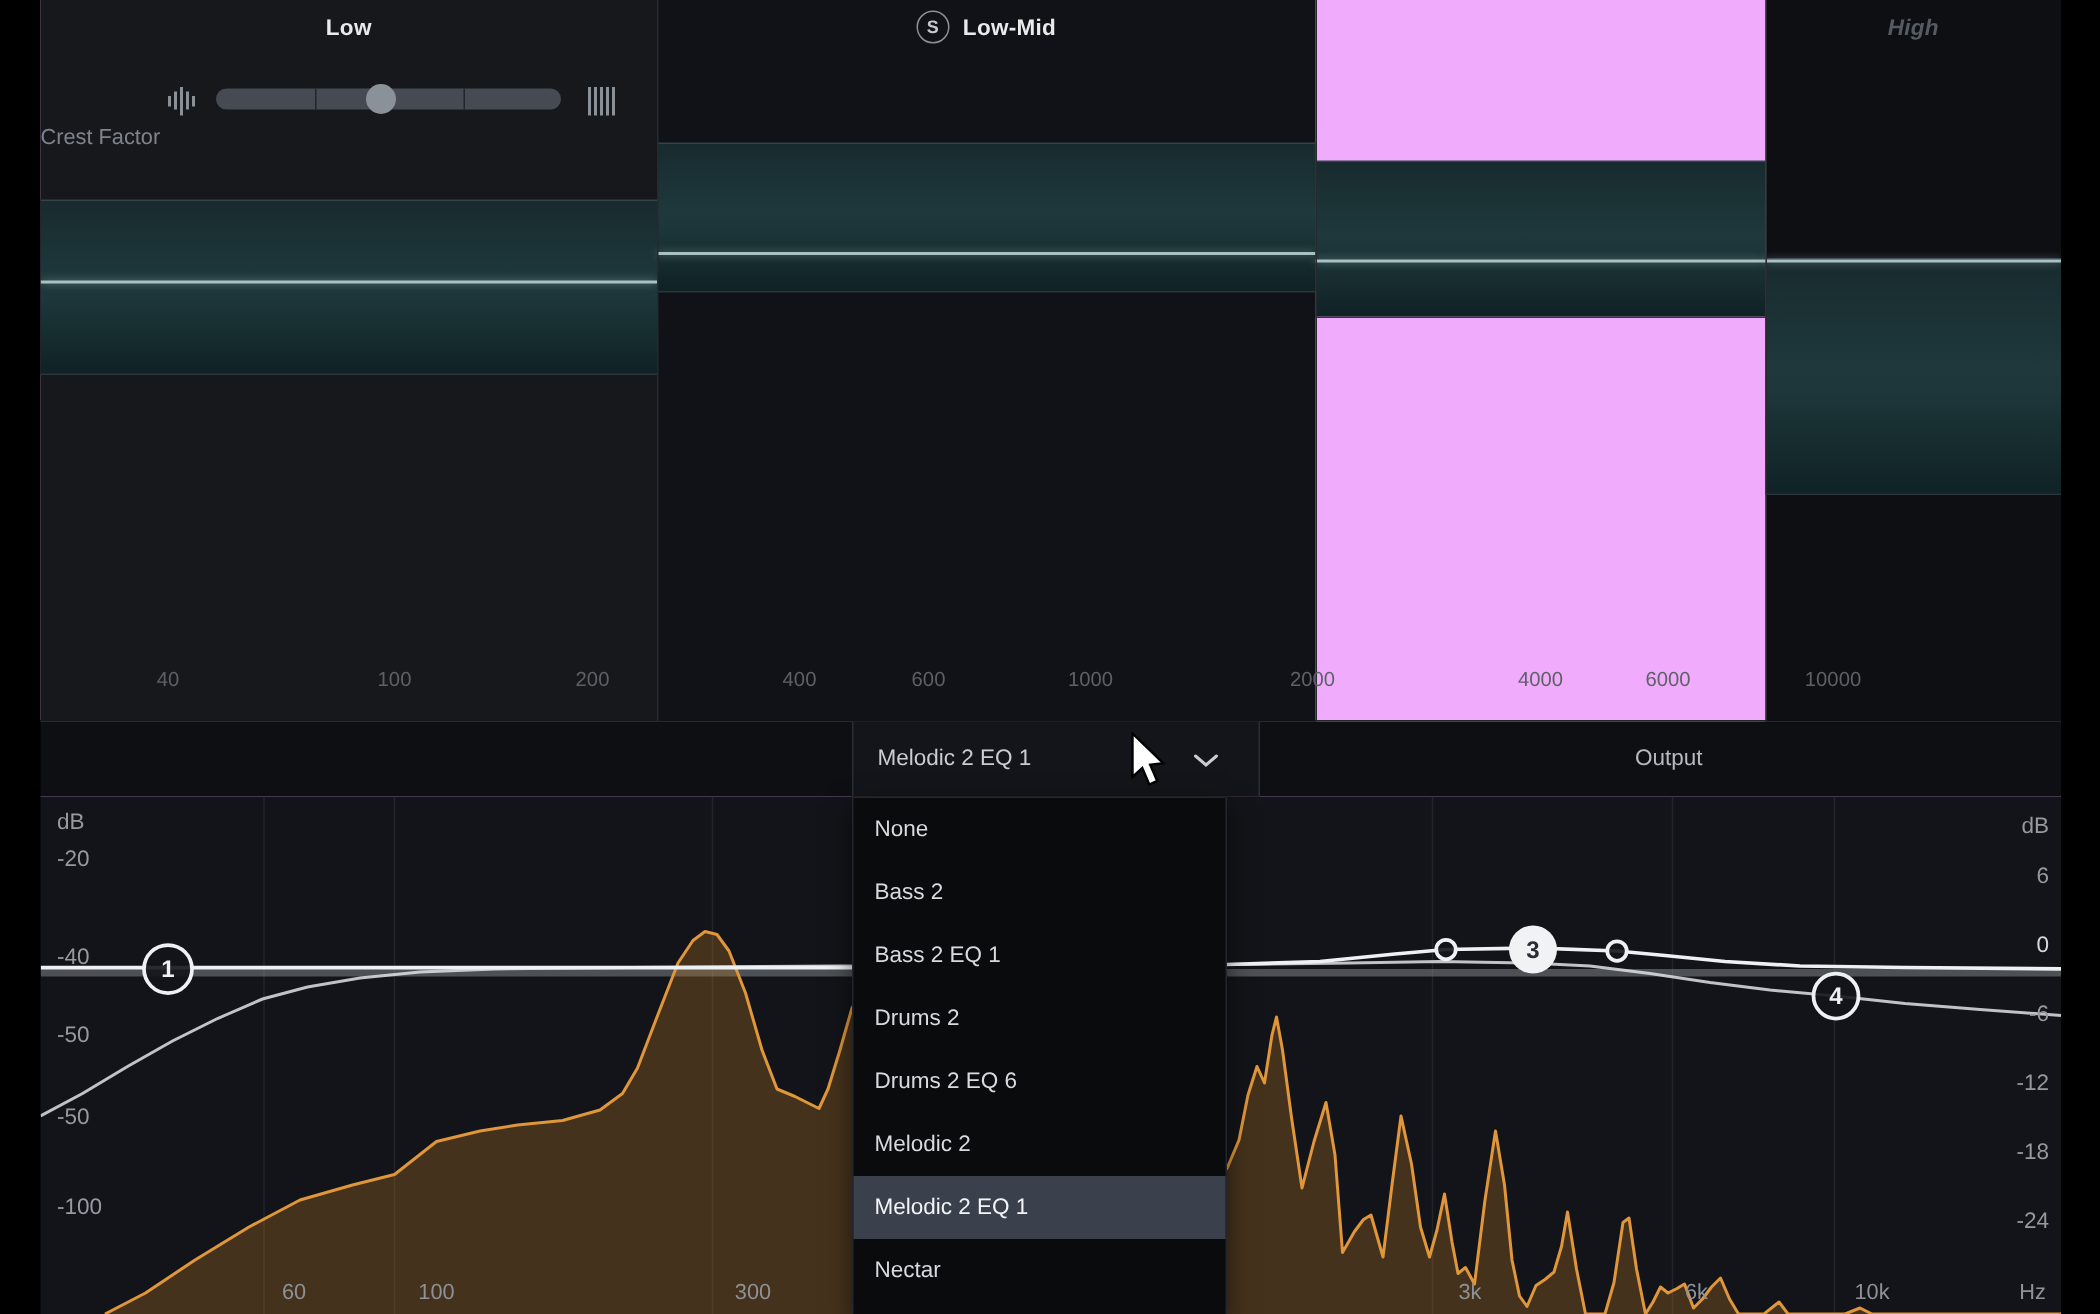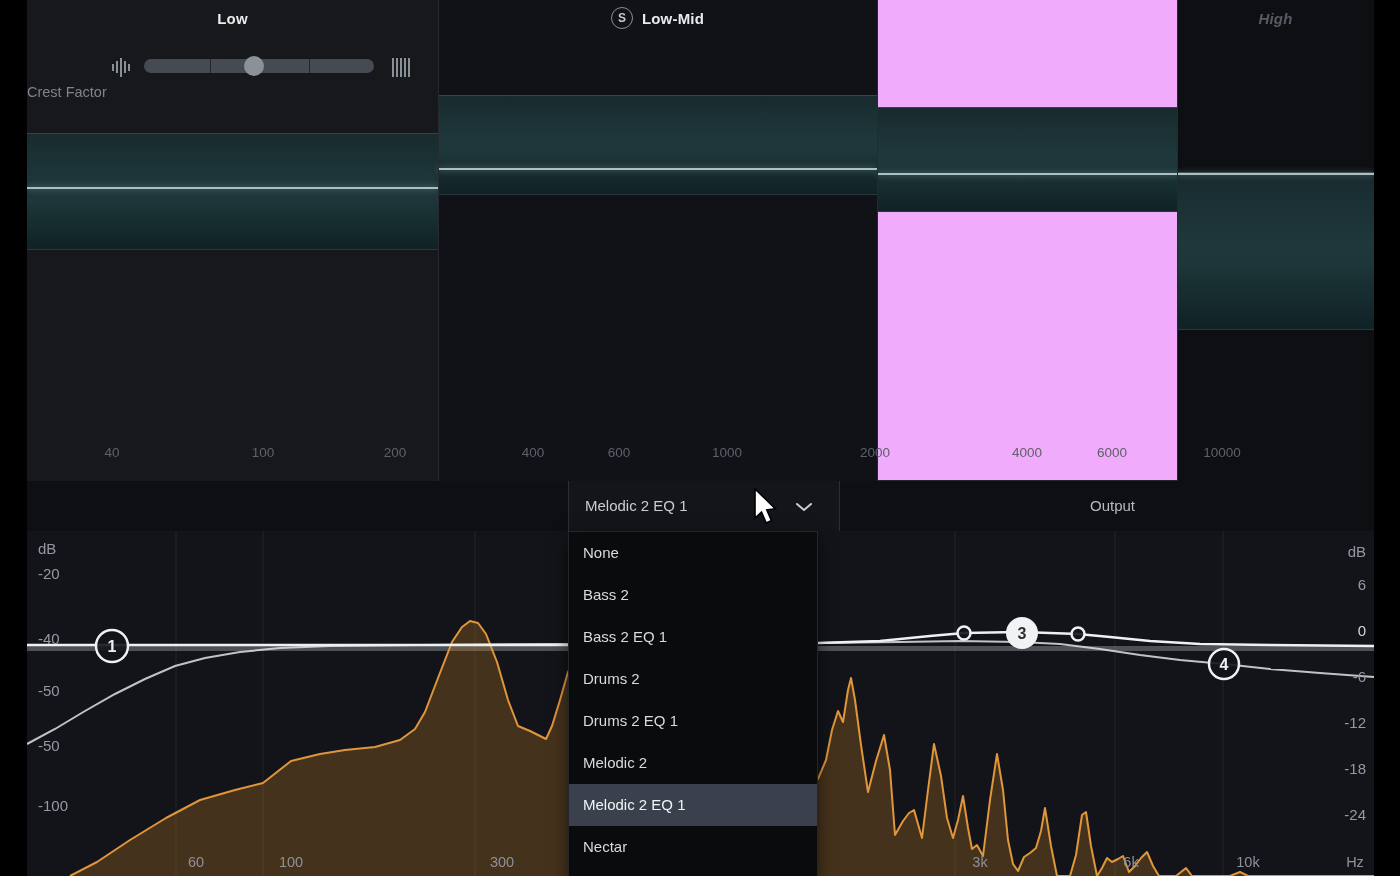--- a/index.html
+++ b/index.html
@@ -186,21 +186,21 @@
         <span class="ax-b" style="left: 1248px; top: 862px;">10k</span>
         <span class="ax-b" style="left: 1355px; top: 862px;">Hz</span>
       </div>
   </div>
 
   <div class="menu" id="preset-menu">
       <div class="menu-item">None</div>
       <div class="menu-item">Bass 2</div>
       <div class="menu-item">Bass 2 EQ 1</div>
       <div class="menu-item">Drums 2</div>
-      <div class="menu-item">Drums 2 EQ 1</div>
+      <div class="menu-item">Drums 2 EQ 6</div>
       <div class="menu-item">Melodic 2</div>
       <div class="menu-item selected">Melodic 2 EQ 1</div>
       <div class="menu-item">Nectar</div>
     </div>
 
   <div class="edge left" style="left:0;width:27px;"></div>
   <div class="edge right" style="left:1374px;width:26px;"></div>
 
   <svg class="cursor" style="left:753px;top:488px;" width="28" height="38" viewBox="0 0 28 38">
     <path d="M2,1 L2,30 L8.5,24 L13.2,35 L18.5,32.6 L13.8,21.8 L22.5,20.8 Z" fill="#ffffff" stroke="#000000" stroke-width="1.6"></path>

